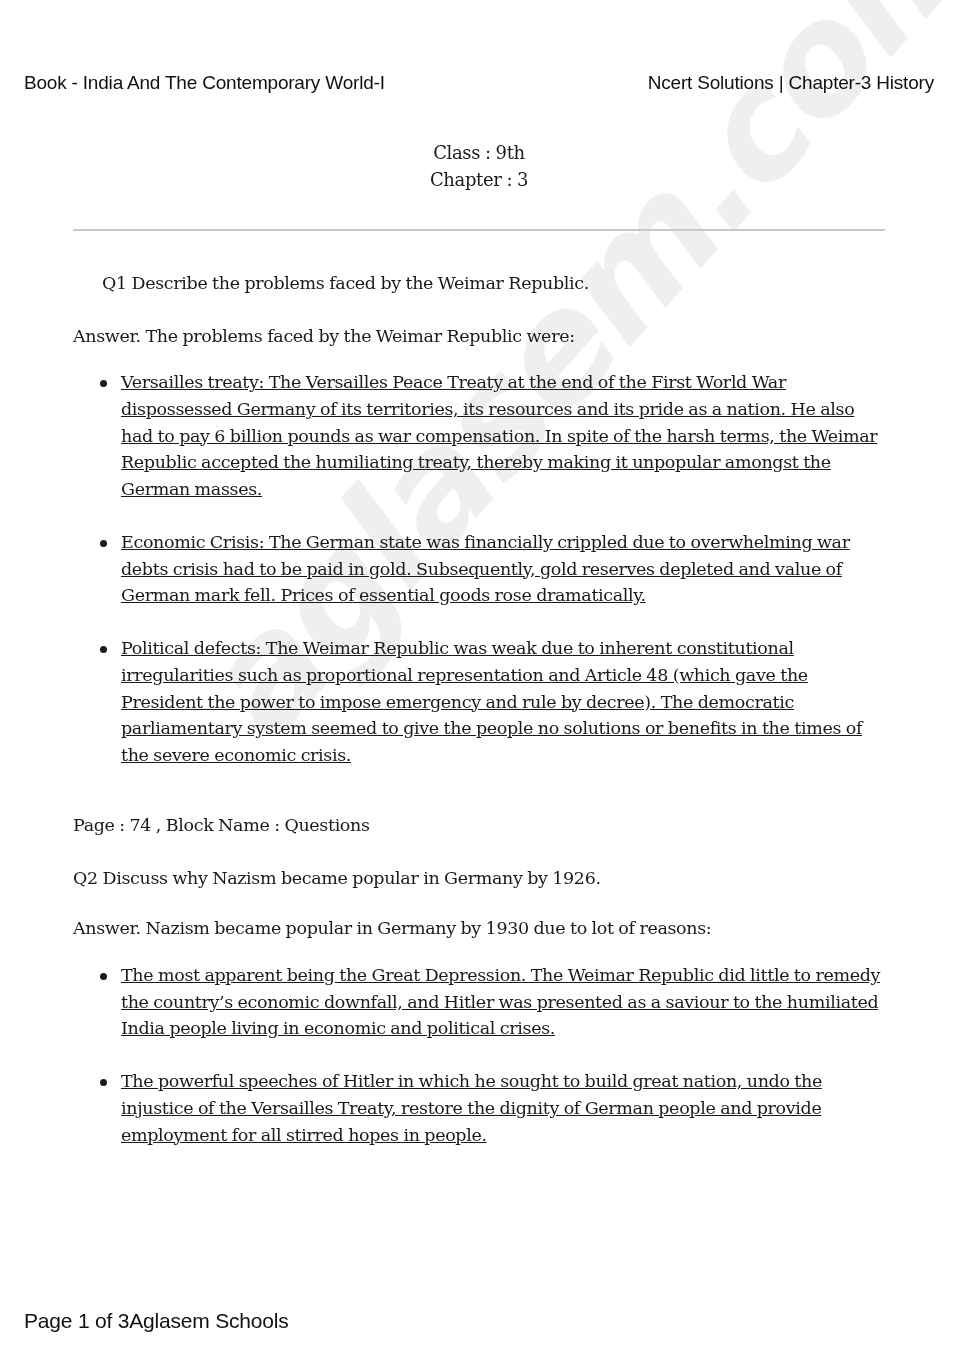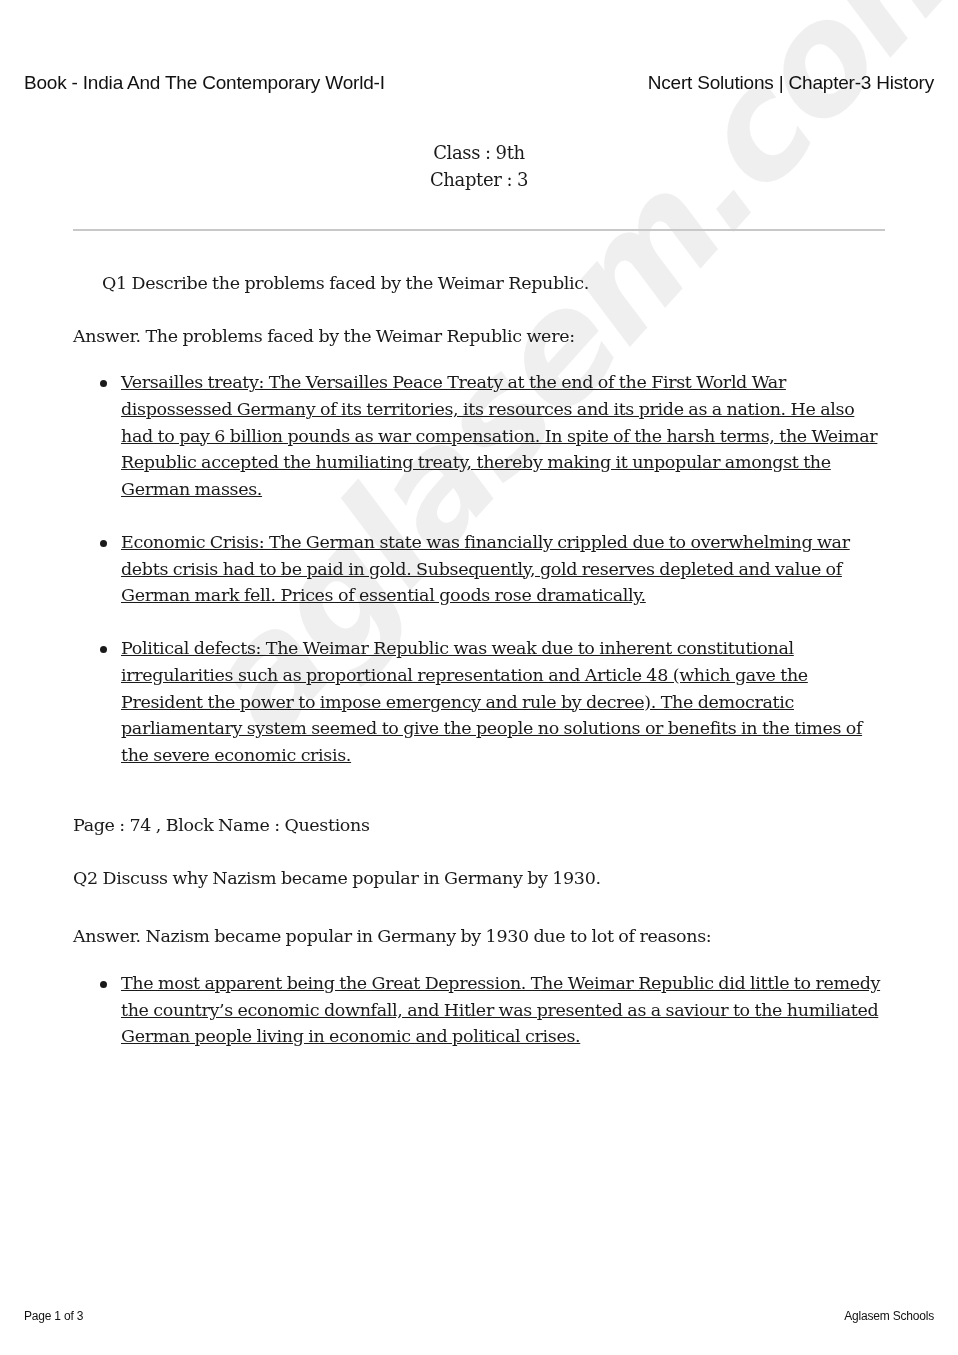--- a/index.html
+++ b/index.html
@@ -28,23 +28,23 @@
       letter-spacing: -0.2px;
       margin-top: 48px;
     }
     .running-footer {
       position: absolute;
       top: 1309px;
       left: 24px;
       right: 24px;
       height: 24px;
       display: flex;
-      justify-content: space-between;
+      justify-content: flex-start;
       font-family: "Liberation Sans", sans-serif;
-      font-size: 12px;
+      font-size: 21px;
       color: #111;
       letter-spacing: -0.2px;
     }
     .watermark {
       position: absolute;
       left: 170px;
       top: 650px;
       font-family: "DejaVu Sans", sans-serif;
       font-weight: bold;
       font-style: italic;
@@ -112,21 +112,21 @@
       border-radius: 50%;
       background: #1a1a1a;
     }
     .page-block {
       margin-top: 44px;
     }
     .q2 {
       margin-top: 26px;
     }
     .answer2 {
-      margin-top: 32px;
+      margin-top: 24px;
     }
   </style>
 </head>
 <body>
 
 <div class="running-header">
   <span>Book - India And The Contemporary World-I</span>
   <span>Ncert Solutions | Chapter-3 History</span>
 </div>
 
@@ -143,23 +143,24 @@
   <p class="q1">Q1 Describe the problems faced by the Weimar Republic.</p>
   <p class="answer-intro">Answer. The problems faced by the Weimar Republic were:</p>
   <ul>
     <li>Versailles treaty: The Versailles Peace Treaty at the end of the First World War dispossessed Germany of its territories, its resources and its pride as a nation. He also had to pay 6 billion pounds as war compensation. In spite of the harsh terms, the Weimar Republic accepted the humiliating treaty, thereby making it unpopular amongst the German masses.</li>
     <li>Economic Crisis: The German state was financially crippled due to overwhelming war debts crisis had to be paid in gold. Subsequently, gold reserves depleted and value of German mark fell. Prices of essential goods rose dramatically.</li>
     <li>Political defects: The Weimar Republic was weak due to inherent constitutional irregularities such as proportional representation and Article 48 (which gave the President the power to impose emergency and rule by decree). The democratic parliamentary system seemed to give the people no solutions or benefits in the times of the severe economic crisis.</li>
   </ul>
 
   <p class="page-block">Page : 74 , Block Name : Questions</p>
 
-  <p class="q2">Q2 Discuss why Nazism became popular in Germany by 1930.</p>
+  <p class="q2">Q2 Discuss why Nazism became popular in Germany by 1926.</p>
   <p class="answer2">Answer. Nazism became popular in Germany by 1930 due to lot of reasons:</p>
   <ul>
-    <li>The most apparent being the Great Depression. The Weimar Republic did little to remedy the country’s economic downfall, and Hitler was presented as a saviour to the humiliated German people living in economic and political crises.</li>
+    <li>The most apparent being the Great Depression. The Weimar Republic did little to remedy the country’s economic downfall, and Hitler was presented as a saviour to the humiliated India people living in economic and political crises.</li>
+    <li>The powerful speeches of Hitler in which he sought to build great nation, undo the injustice of the Versailles Treaty, restore the dignity of German people and provide employment for all stirred hopes in people.</li>
   </ul>
 </div>
 
 <div class="running-footer">
   <span>Page 1 of 3</span>
   <span>Aglasem Schools</span>
 </div>
 
 </body></html>

